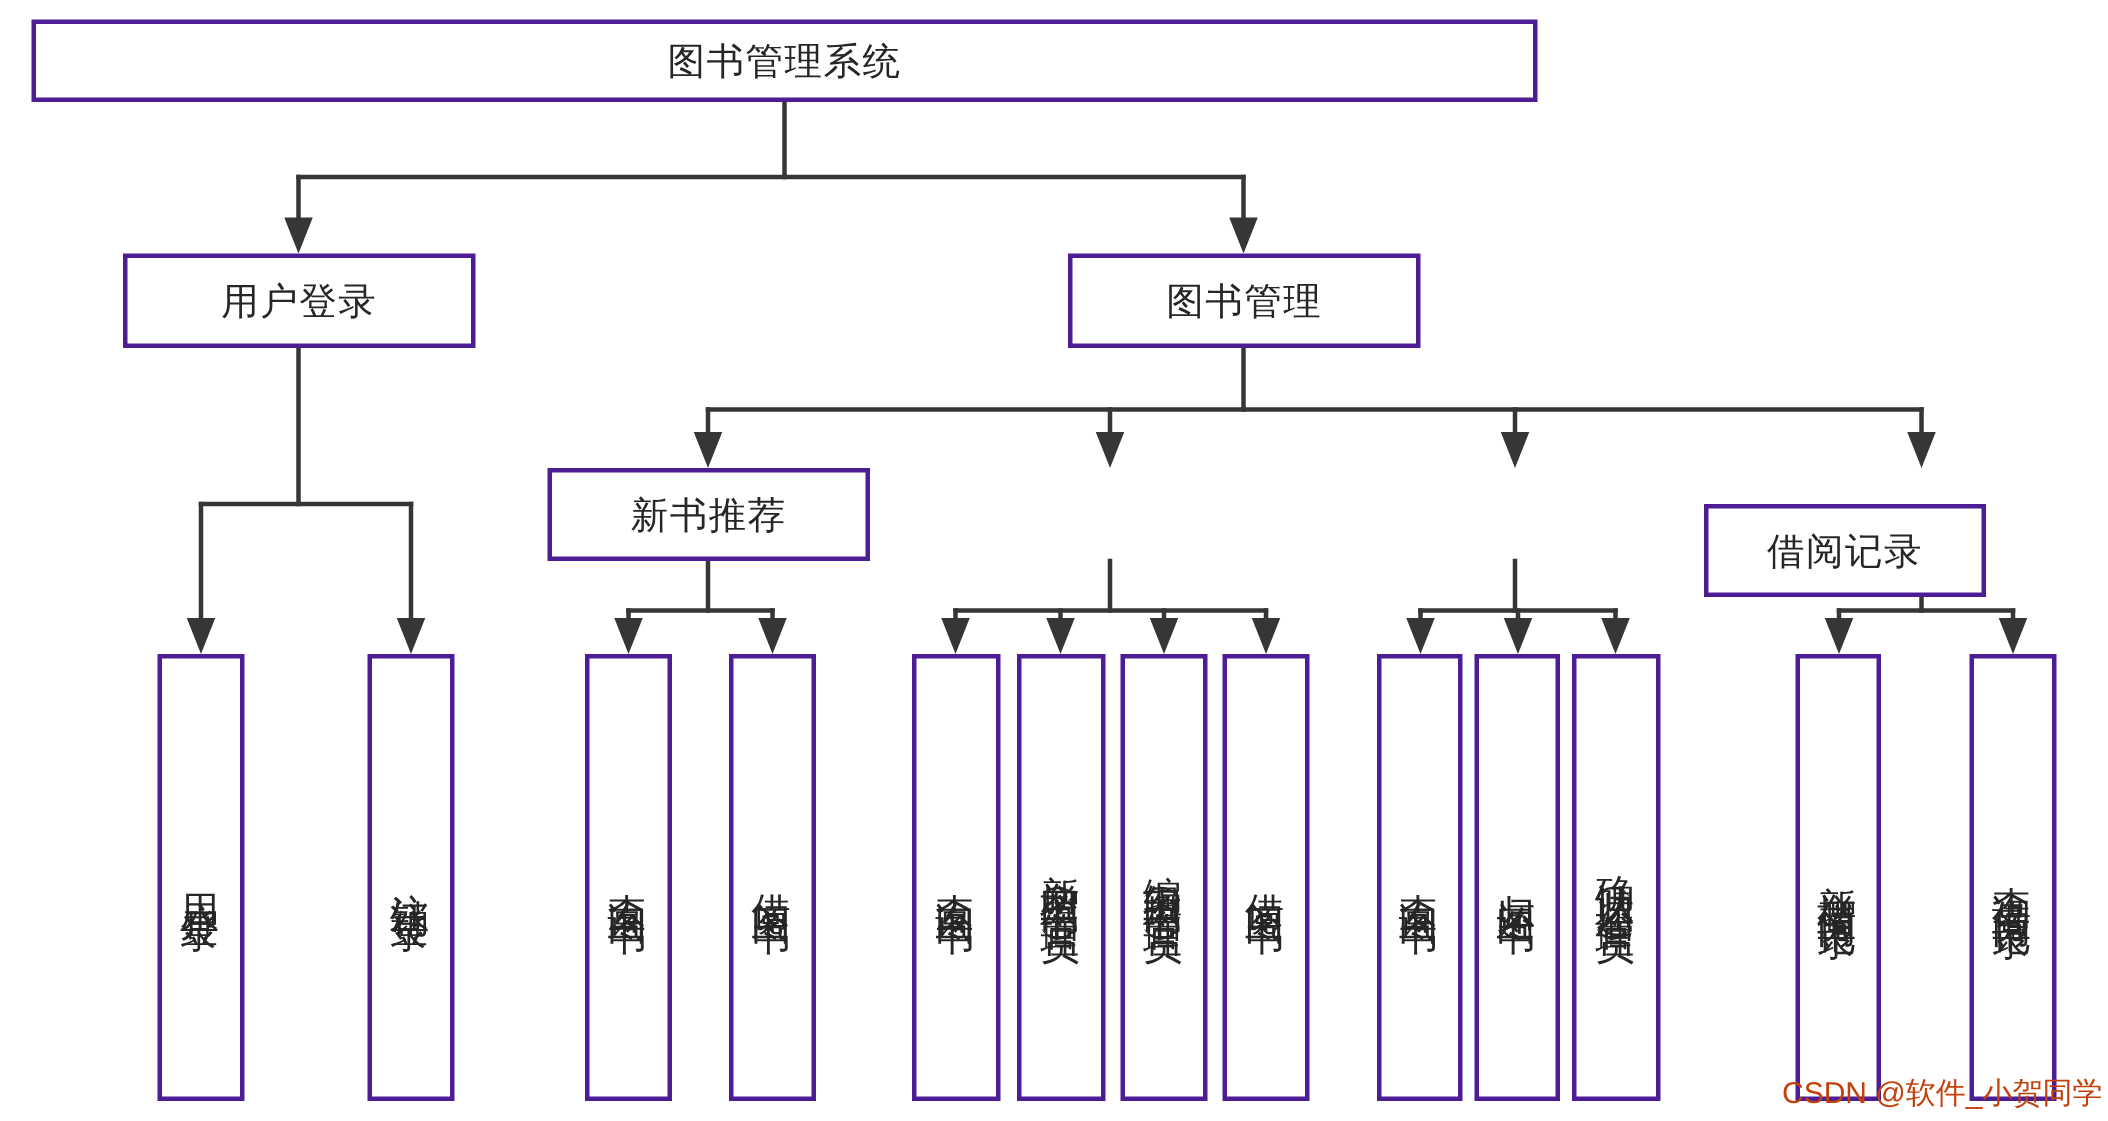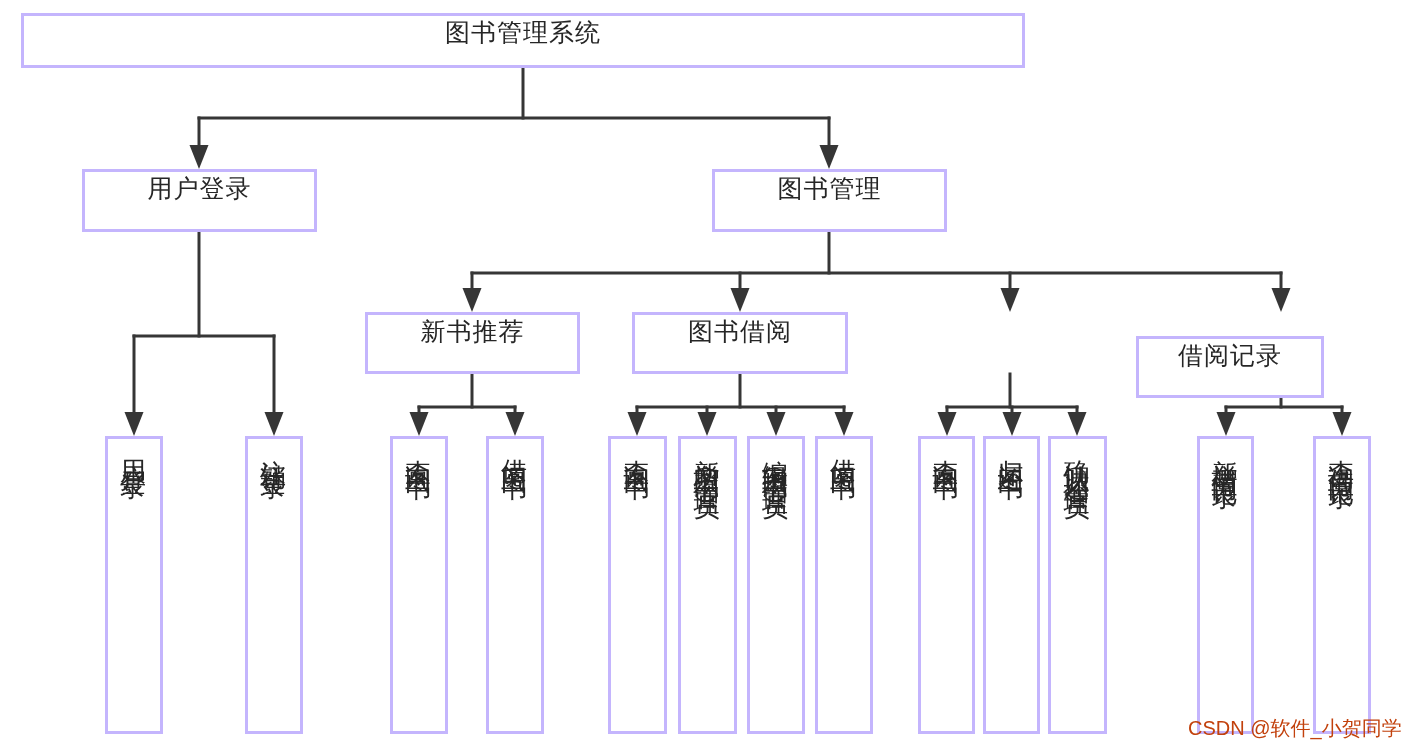--- a/index.html
+++ b/index.html
@@ -13,24 +13,24 @@
   }
   .connectors {
     position: absolute;
     left: 0; top: 0;
     width: 1405px; height: 747px;
     pointer-events: none;
   }
   .node {
     position: absolute;
     box-sizing: border-box;
-    border: 3px solid #c4b5fd;
+    border: 3px solid #4c1d95;
     background: #ffffff;
     display: flex;
-    align-items: flex-start;
+    align-items: center;
     justify-content: center;
     color: #262626;
   }
   .hbox { font-size: 25px; letter-spacing: 1px; }
   .vbox .vtext {
     writing-mode: vertical-rl;
     text-orientation: mixed;
     font-size: 26px;
     letter-spacing: 5px;
     color: #262626;
@@ -128,23 +128,20 @@
   <div class="node hbox" style="left:82px; top:169px; width:235px; height:63px;">
     <span>用户登录</span>
   </div>
   <div class="node hbox" style="left:365px; top:312px; width:215px; height:62px;">
     <span>新书推荐</span>
   </div>
 
   <div class="node hbox" style="left:712px; top:169px; width:235px; height:63px;">
     <span>图书管理</span>
   </div>
-  <div class="node hbox" style="left:632px; top:312px; width:216px; height:62px;">
-    <span>图书借阅</span>
-  </div>
   <div class="node hbox" style="left:1136px; top:312px; width:188px; height:62px;margin-top:24px;">
     <span>借阅记录</span>
   </div>
 
   <div class="node vbox" style="left:105px; top:436px; width:58px; height:298px;">
     <span class="vtext">用户登录</span>
   </div>
   <div class="node vbox" style="left:245px; top:436px; width:58px; height:298px;">
     <span class="vtext">注销登录</span>
   </div>

